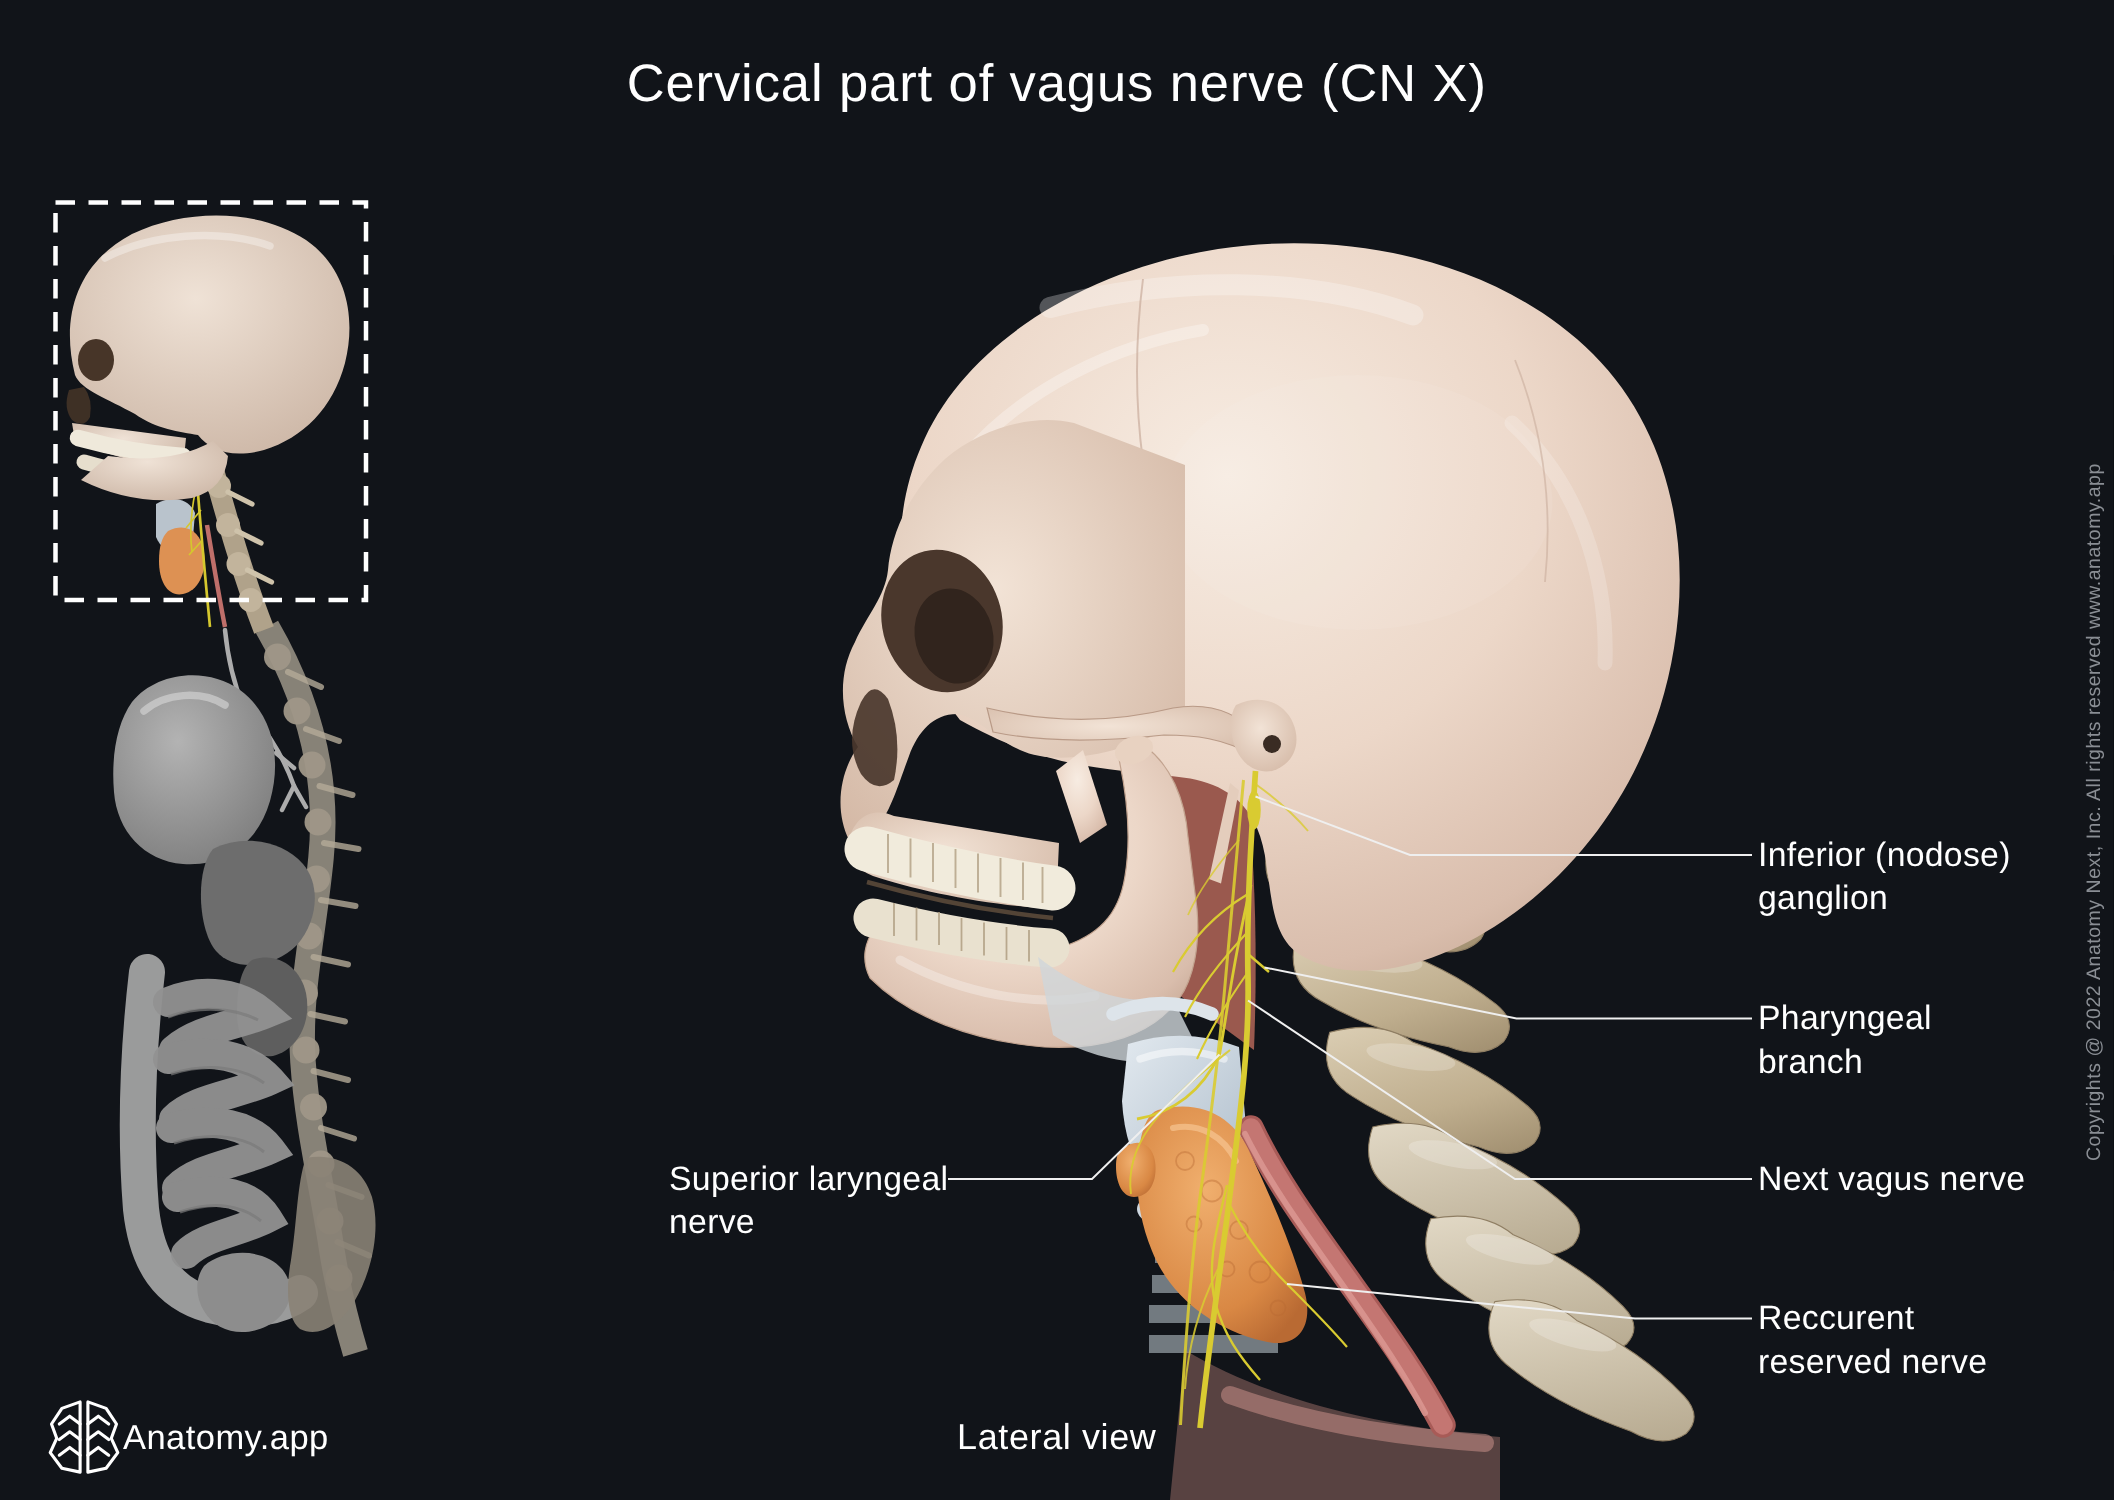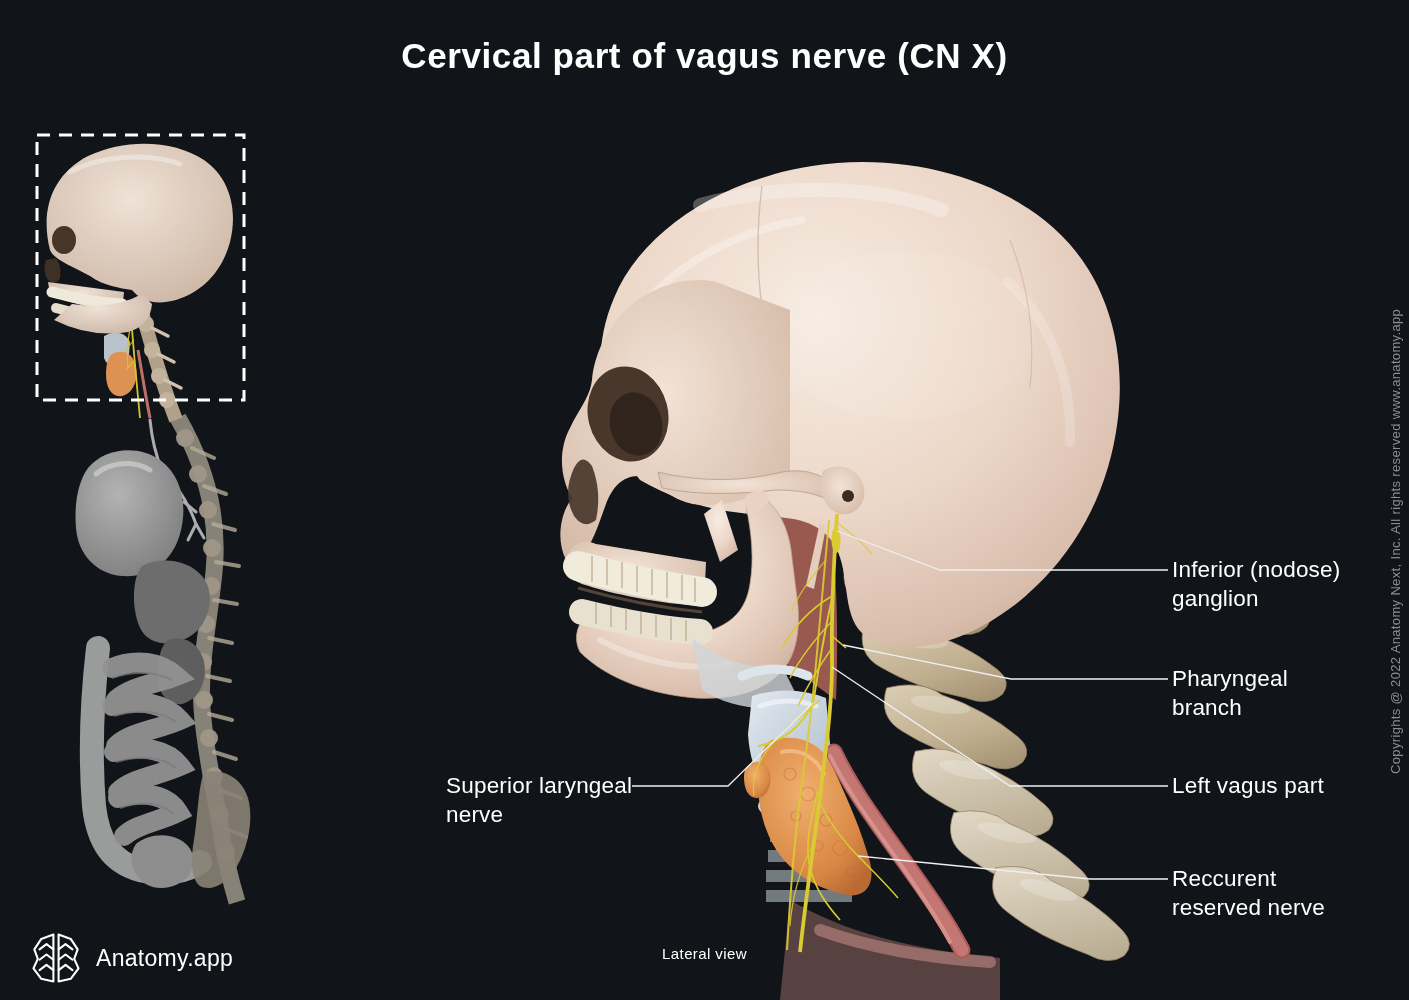--- a/index.html
+++ b/index.html
@@ -5,36 +5,36 @@
   html,body { margin:0; padding:0; background:#0b0c10; }
   .stage {
     position:relative; width:1409px; height:1000px; overflow:hidden;
     background:var(--background,#111419);
     font-family:"Liberation Sans", sans-serif;
     -webkit-font-smoothing:antialiased;
   }
   .title {
     position:absolute; top:36px; left:0; width:100%; margin:0;
     text-align:center; color:var(--text-primary,#ffffff);
-    font-size:35px; font-weight:700; letter-spacing:.6px;
+    font-size:35px; font-weight:400; letter-spacing:.6px;
   }
   .figure-layer { position:absolute; left:0; top:0; }
   .annotation {
     position:absolute; color:var(--text-primary,#ffffff);
     font-size:22.5px; line-height:1.27; letter-spacing:.2px;
     white-space:pre-line;
   }
   .view-caption {
     position:absolute; top:945px; left:0; width:100%;
     text-align:center; color:var(--text-primary,#ffffff);
-    font-size:15px; letter-spacing:.4px;
+    font-size:24px; letter-spacing:.4px;
   }
   .branding {
     position:absolute; left:30px; top:930px;
-    display:flex; align-items:center; gap:14px;
+    display:flex; align-items:center; 
     color:var(--text-primary,#ffffff);
   }
   .branding .app-name { font-size:23px; letter-spacing:.3px; }
   .copyright {
     position:absolute; right:6px; top:268px; height:546px;
     writing-mode:vertical-rl; transform:rotate(180deg);
     text-align:center;
     color:var(--text-muted,#8a8e94); font-size:13px; letter-spacing:.35px;
   }
 </style>
@@ -327,21 +327,21 @@
       <polyline points="832,667 1010,786 1168,786"></polyline>
       <polyline points="858,856 1090,879 1168,879"></polyline>
       <polyline points="813,703 728,786 632,786"></polyline>
     </g>
   </svg>
 
   <div class="annotation" style="left:1172px; top:556px;">Inferior (nodose)
 ganglion</div>
   <div class="annotation" style="left:1172px; top:665px;">Pharyngeal
 branch</div>
-  <div class="annotation" style="left:1172px; top:772px;">Left vagus part</div>
+  <div class="annotation" style="left:1172px; top:772px;">Next vagus nerve</div>
   <div class="annotation" style="left:1172px; top:865px;">Reccurent
 reserved nerve</div>
   <div class="annotation" style="left:446px; top:772px;">Superior laryngeal
 nerve</div>
 
   <div class="view-caption">Lateral view</div>
 
   <div class="branding">
     <svg width="52" height="56" viewBox="0 0 60 64" fill="none" stroke="#ffffff" stroke-width="2.4" stroke-linejoin="round" stroke-linecap="round">
       <path d="M 27,5 L 13,10 L 5,22 L 9,33 L 4,44 L 13,56 L 27,59 Z"></path>

